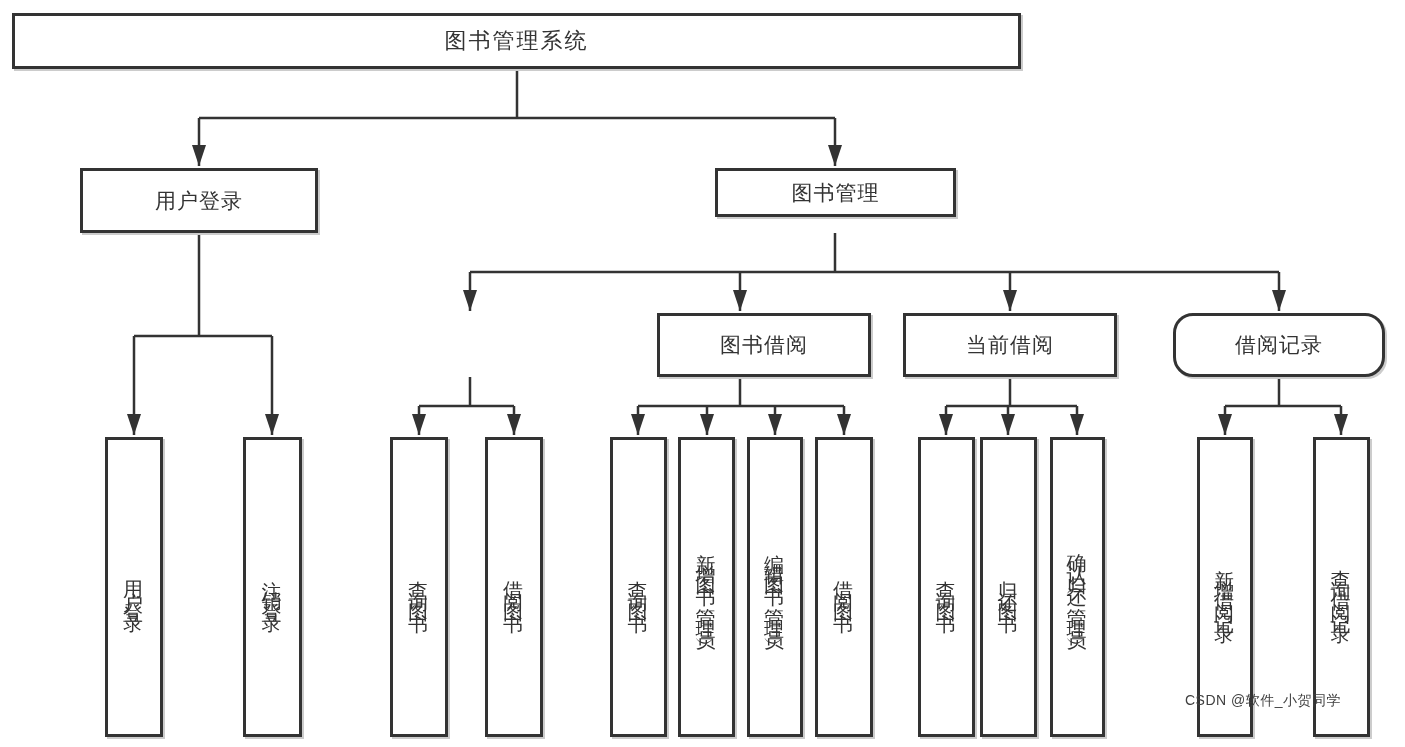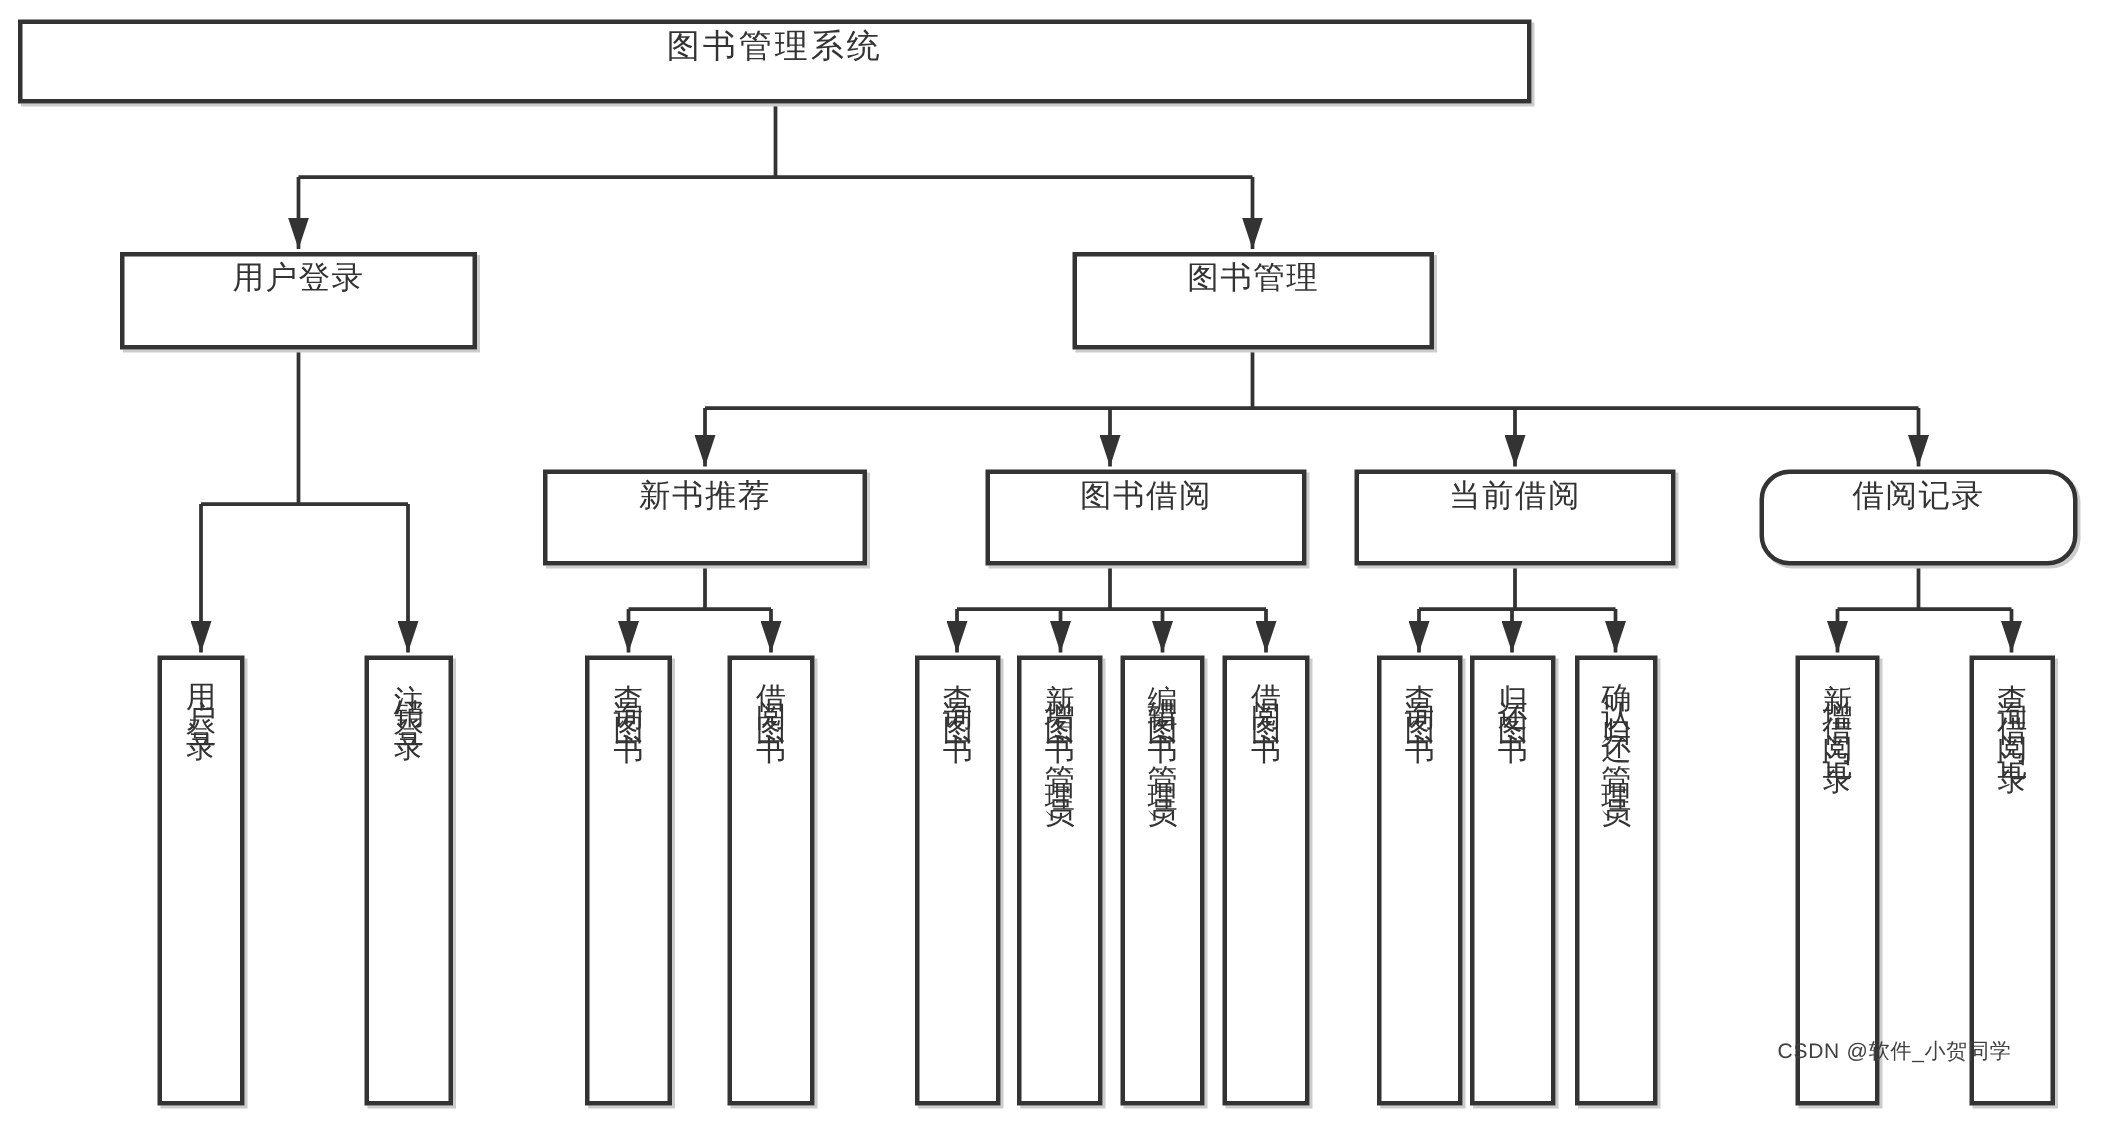--- a/index.html
+++ b/index.html
@@ -9,21 +9,21 @@
     background:#ffffff;
     font-family:"Liberation Sans", sans-serif;
     overflow:hidden;
   }
   svg.connectors{position:absolute;left:0;top:0;width:1405px;height:747px;}
   .box{
     position:absolute;
     box-sizing:border-box;
     border:3px solid #333333;
     background:#ffffff;
-    display:flex;justify-content:center;
+    display:flex;align-items:center;justify-content:center;
     color:#333333;
     box-shadow:2px 2px 0 #cccccc;
   }
   .hlabel{font-size:21px;letter-spacing:1px;white-space:nowrap;}
   .root .hlabel{font-size:22px;letter-spacing:2px;}
   .leaf .vlabel{
     writing-mode:vertical-rl;
     text-orientation:mixed;
     font-size:20px;
     letter-spacing:11px;
@@ -81,27 +81,24 @@
     </g>
   </svg>
 
   <div class="box root" style="left:12px;top:13px;width:1009px;height:56px;">
     <span class="hlabel">图书管理系统</span>
   </div>
 
   <div class="box" style="left:80px;top:168px;width:238px;height:65px;">
     <span class="hlabel">用户登录</span>
   </div>
-  <div class="box" style="left:715px;top:168px;width:241px;height:65px;">
+  <div class="box" style="left:715px;top:168px;width:241px;height:49px;">
     <span class="hlabel">图书管理</span>
   </div>
 
-  <div class="box" style="left:362px;top:313px;width:216px;height:64px;">
-    <span class="hlabel">新书推荐</span>
-  </div>
   <div class="box" style="left:633px;top:313px;width:214px;height:64px;margin-left:24px;">
     <span class="hlabel">图书借阅</span>
   </div>
   <div class="box" style="left:903px;top:313px;width:214px;height:64px;">
     <span class="hlabel">当前借阅</span>
   </div>
   <div class="box" style="left:1173px;top:313px;width:212px;height:64px;border-radius:20px;">
     <span class="hlabel">借阅记录</span>
   </div>
 

